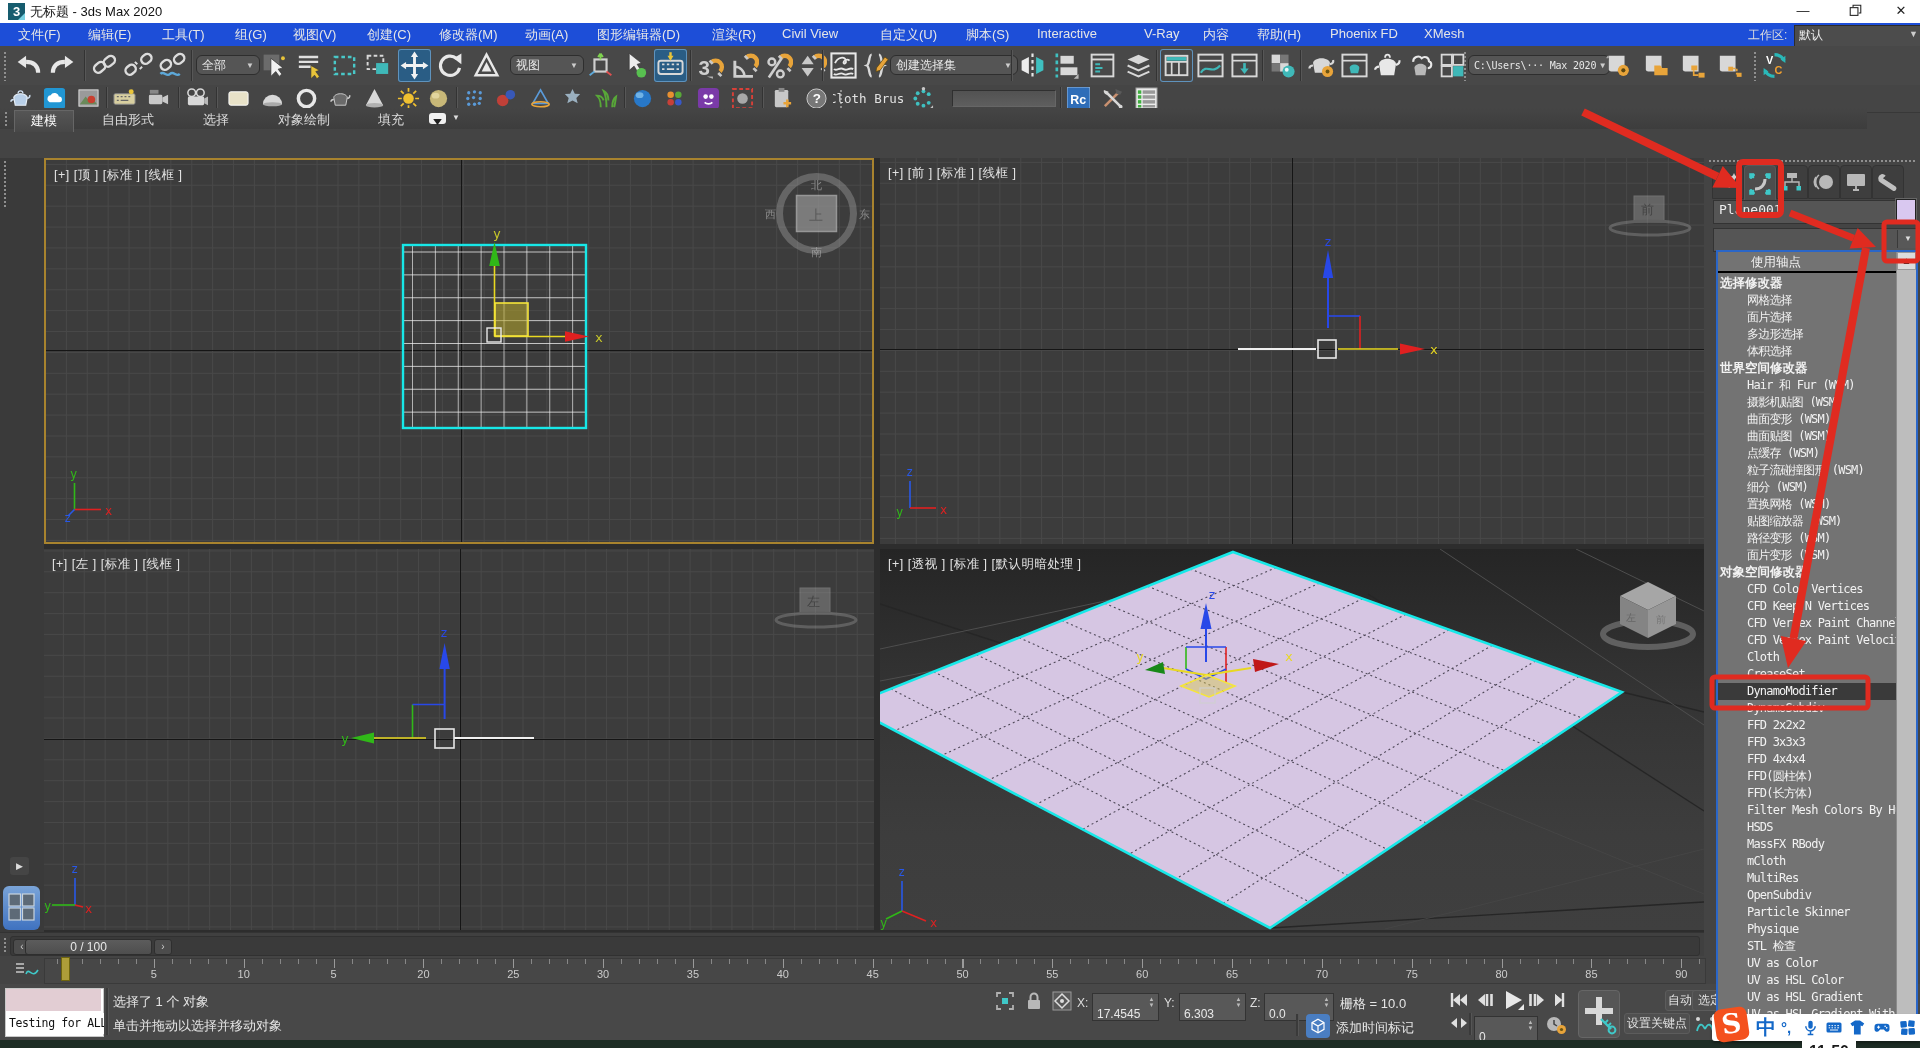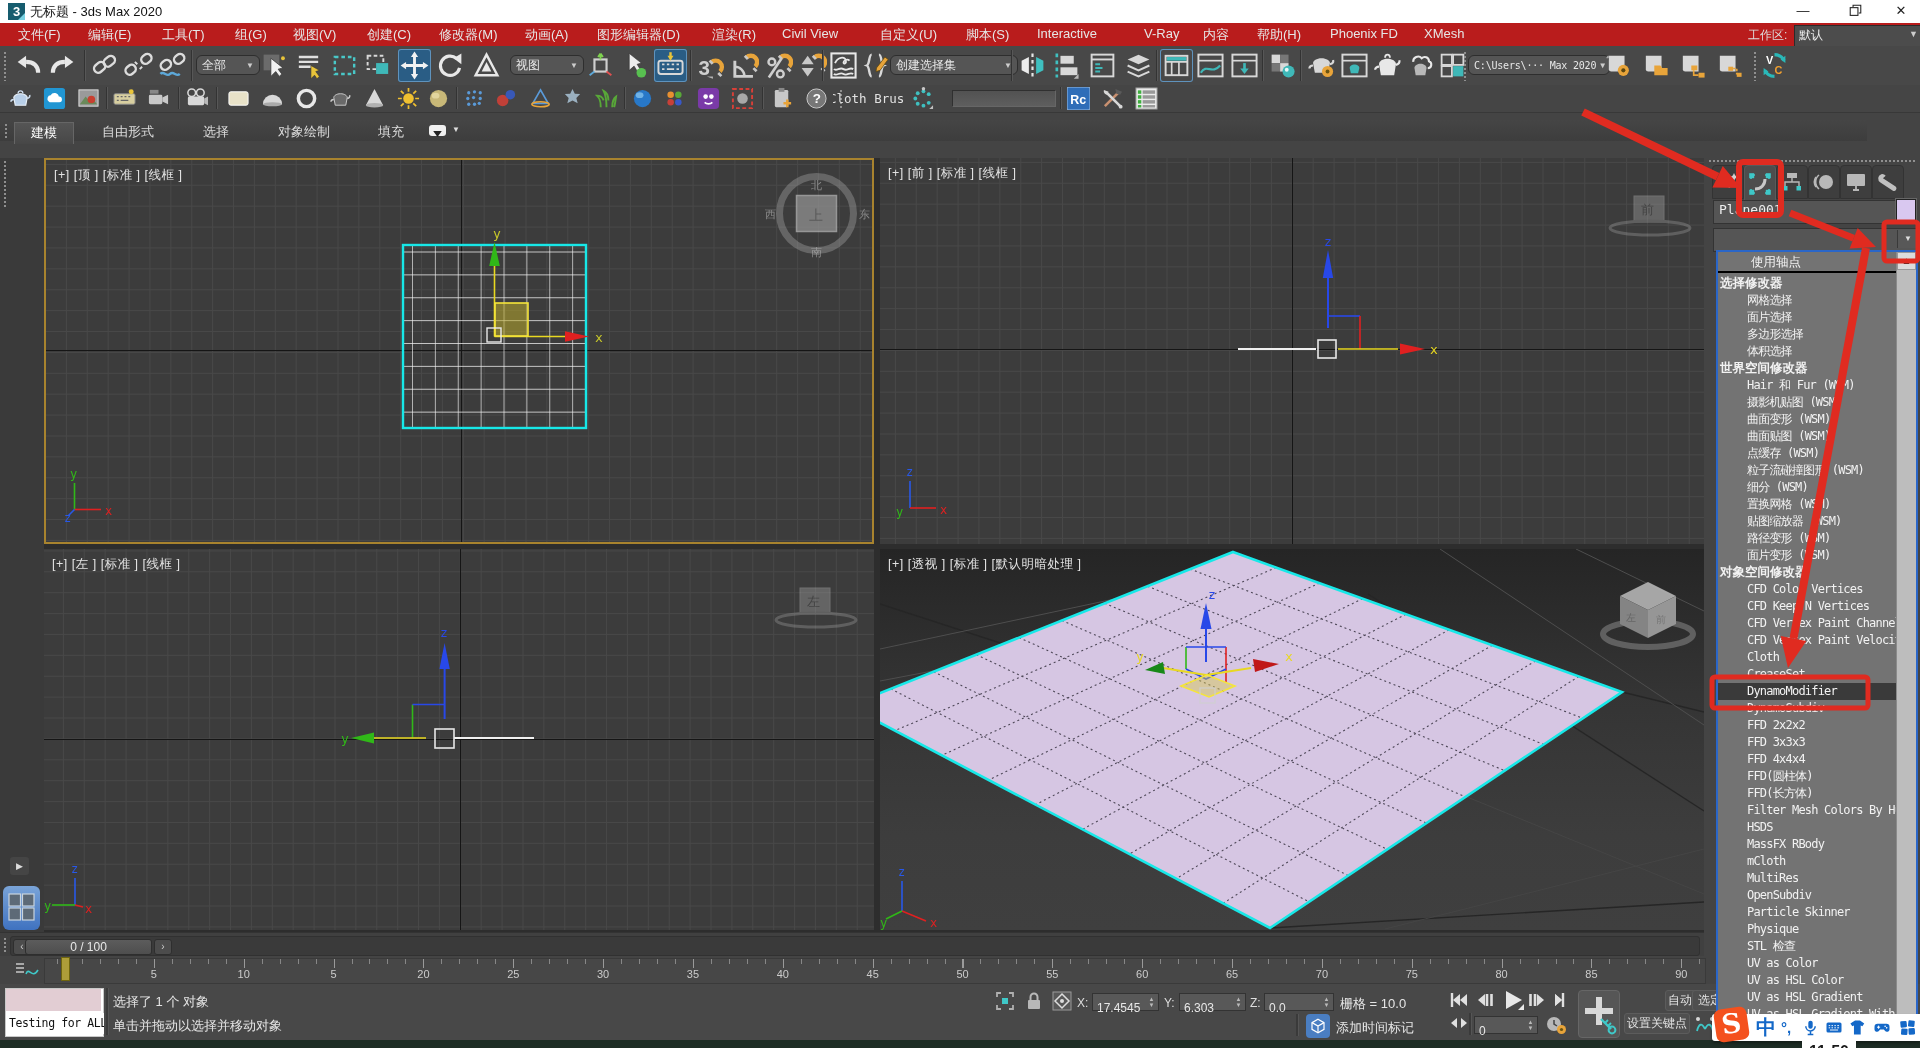--- a/index.html
+++ b/index.html
@@ -4,41 +4,41 @@
 <style>
 html,body{margin:0;padding:0;background:#222}
 #app{position:relative;width:1920px;height:1048px;overflow:hidden;background:#444;font-family:"Liberation Sans",sans-serif;-webkit-font-smoothing:antialiased}
 
 #titlebar{position:absolute;left:0;top:0;width:1920px;height:23px;background:#fff;color:#000}
 #titlebar .ttl{position:absolute;left:30px;top:3px;font-size:13px;color:#111}
 #maxlogo{position:absolute;left:8px;top:3px;width:17px;height:17px;background:#165c6e;color:#fff;font-weight:bold;font-size:13px;text-align:center;line-height:17px}
 #maxlogo i{position:absolute;right:0;bottom:0;width:0;height:0;border-style:solid;border-width:0 0 7px 7px;border-color:transparent transparent #79d2e2 transparent}
 .winbtn{position:absolute;top:0;width:34px;height:22px;text-align:center;font-size:13px;color:#222;line-height:22px}
 
-#menubar{position:absolute;left:0;top:23px;width:1920px;height:23px;background:#b91c1c;border-bottom:6px solid #0ea5e9}
+#menubar{position:absolute;left:0;top:23px;width:1920px;height:23px;background:#1d4ed8;border-bottom:6px solid #0ea5e9}
 .menu-item{position:absolute;top:3px;font-size:13px;color:#e6e6e6;white-space:nowrap}
 #wslabel{position:absolute;top:4px;left:1748px;font-size:12px;color:#ddd}
 #wscombo{position:absolute;top:2px;left:1794px;width:118px;height:18px;background:#4c4c4c;border:1px solid #2b2b2b;color:#eee;font-size:12px;padding:1px 4px}
 #wscombo .arr{position:absolute;right:3px;top:3px;font-size:9px;color:#ccc}
 
 #toolbar1{position:absolute;left:0;top:46px;width:1920px;height:39px;background:#484848;border-bottom:1px solid #3a3a3a}
 #toolbar2{position:absolute;left:0;top:85px;width:1920px;height:27px;background:#454545;border-bottom:1px solid #383838}
 .tbi{position:absolute;top:3px;width:33px;height:33px;display:flex;align-items:center;justify-content:center;border-radius:3px}
 .tbi svg{width:29px;height:29px;display:block}
 .tbi.pressed{background:#2a5d85;box-shadow:inset 0 0 0 1px #5f93bd}
 .tbi2{position:absolute;top:1px;width:25px;height:25px;display:flex;align-items:center;justify-content:center}
 .tbi2 svg{width:23px;height:23px;display:block}
 .vsep{position:absolute;top:4px;width:1px;height:31px;background:#333;box-shadow:1px 0 0 #575757}
 .vsep2{position:absolute;top:2px;width:1px;height:22px;background:#333;box-shadow:1px 0 0 #575757}
 .dotcol{position:absolute;width:5px;background-image:radial-gradient(#8f8f8f 30%,transparent 32%);background-size:4px 4px;background-position:1px 1px}
 .combo{position:absolute;background:#555;border:1px solid #2e2e2e;border-radius:6px;color:#e8e8e8;font-size:12px;display:flex;align-items:center;padding:0 5px;white-space:nowrap;overflow:hidden}
 .combo .arr{margin-left:auto;font-size:8px;color:#ccc;padding-left:4px}
 .sunken{background:#585858;border-top:1px solid #303030;border-left:1px solid #303030;border-bottom:1px solid #666;border-right:1px solid #666}
 
-#ribbontabs{position:absolute;left:0;top:120px;width:1867px;height:21px;background:linear-gradient(#454545,#3d3d3d)}
+#ribbontabs{position:absolute;left:0;top:108px;width:1867px;height:21px;background:linear-gradient(#454545,#3d3d3d)}
 .rtab{position:absolute;top:2px;height:19px;font-size:13px;color:#ddd;padding:1px 10px;line-height:17px}
 .rtab.active{background:linear-gradient(#555,#474747);border:1px solid #666;border-bottom:none;color:#fff}
 #ribbonrow2{position:absolute;left:0;top:133px;width:1920px;height:25px;background:#3a3a3a;border-top:1px solid #474747}
 #polypanel{position:absolute;left:11px;top:1px;height:21px;background:linear-gradient(#4a4a4a,#3e3e3e);border:1px solid #555;font-size:13px;color:#eee;padding:2px 9px;line-height:17px}
 
 #mainarea{position:absolute;left:0;top:158px;width:1920px;height:774px;background:#2d2d2d}
 #leftstrip{position:absolute;left:0;top:0;width:44px;height:774px;background:#3a3a3a}
 .viewport{position:absolute;background:#3c3c3c;overflow:hidden}
 .vp-grid{position:absolute;left:0;top:0;right:0;bottom:0;
  background-image:linear-gradient(to right,#484848 1px,transparent 1px),linear-gradient(to bottom,#484848 1px,transparent 1px);
@@ -75,21 +75,21 @@
 #tb-ruler{position:absolute;left:44px;top:2px;width:1660px;height:24px;background:#474747;border:1px solid #3a3a3a}
 .tb-num{position:absolute;top:9px;font-size:11px;color:#ccc;transform:translateX(-50%)}
 #tb-playhead{position:absolute;left:61px;top:1px;width:7px;height:22px;background:#ad9d39;border:1px solid #6f650f;color:#111;font-size:10px;text-align:center;line-height:22px}
 
 #statusbar{position:absolute;left:0;top:984px;width:1920px;height:56px;background:#484848}
 #listenerbox{position:absolute;left:5px;top:4px;width:97px;height:47px;border:1px solid #c8c8c8;background:#fff}
 #listener-pink{position:absolute;left:0;top:0;width:95px;height:22px;background:#e2cdd3;border-bottom:2px solid #fff}
 #listener-white{position:absolute;left:0;top:24px;width:95px;height:21px;background:#fff;color:#111;font-family:"DejaVu Sans Mono",monospace;font-size:11.5px;letter-spacing:-.4px;line-height:21px;padding-left:3px;white-space:nowrap;overflow:hidden}
 .statustext{position:absolute;font-size:13px;color:#e5e5e5;white-space:nowrap}
 .coordlbl{position:absolute;top:12px;font-size:12px;color:#ddd}
-.coordfield{position:absolute;top:9px;height:18px;background:#585858;border:1px solid #333;color:#e8e8e8;font-size:12px;padding:7px 4px;box-sizing:border-box}
+.coordfield{position:absolute;top:9px;height:18px;background:#585858;border:1px solid #333;color:#e8e8e8;font-size:12px;padding:13px 4px;box-sizing:border-box}
 .spin{position:absolute;right:2px;top:2px;width:9px;height:12px;color:#bbb;font-size:6px;line-height:6px;text-align:center}
 .sb-ico{position:absolute;display:flex;align-items:center;justify-content:center}
 .skbtn{position:absolute;background:#4f4f4f;border:1px solid #5c5c5c;border-radius:3px;color:#e2e2e2;font-size:12px;text-align:center;white-space:nowrap;overflow:hidden}
 #taskbar{position:absolute;left:0;top:1040px;width:1920px;height:8px;background:#1e2d25}
 
 #sogou{position:absolute;left:1712px;top:1014px;width:208px;height:27px;background:#fff;border-radius:3px 0 0 3px;z-index:70;box-shadow:0 2px 3px rgba(0,0,0,.35)}
 #sogou .slogo{position:absolute;left:3px;top:-6px;width:33px;height:33px;background:#f4511e;border-radius:7px;transform:rotate(-8deg);color:#fff;font-weight:bold;font-size:27px;line-height:32px;text-align:center;font-family:"DejaVu Serif",serif}
 .sgico{position:absolute;top:1px;height:25px;display:flex;align-items:center;color:#1468c8;font-size:17px;font-weight:bold}
 #sgclock{position:absolute;left:1802px;top:1041px;width:54px;height:8px;background:#fff;overflow:hidden;z-index:71;color:#1a1a1a;font-size:16px;font-weight:bold;line-height:21px;text-align:center;font-family:"Liberation Sans",sans-serif}
 

